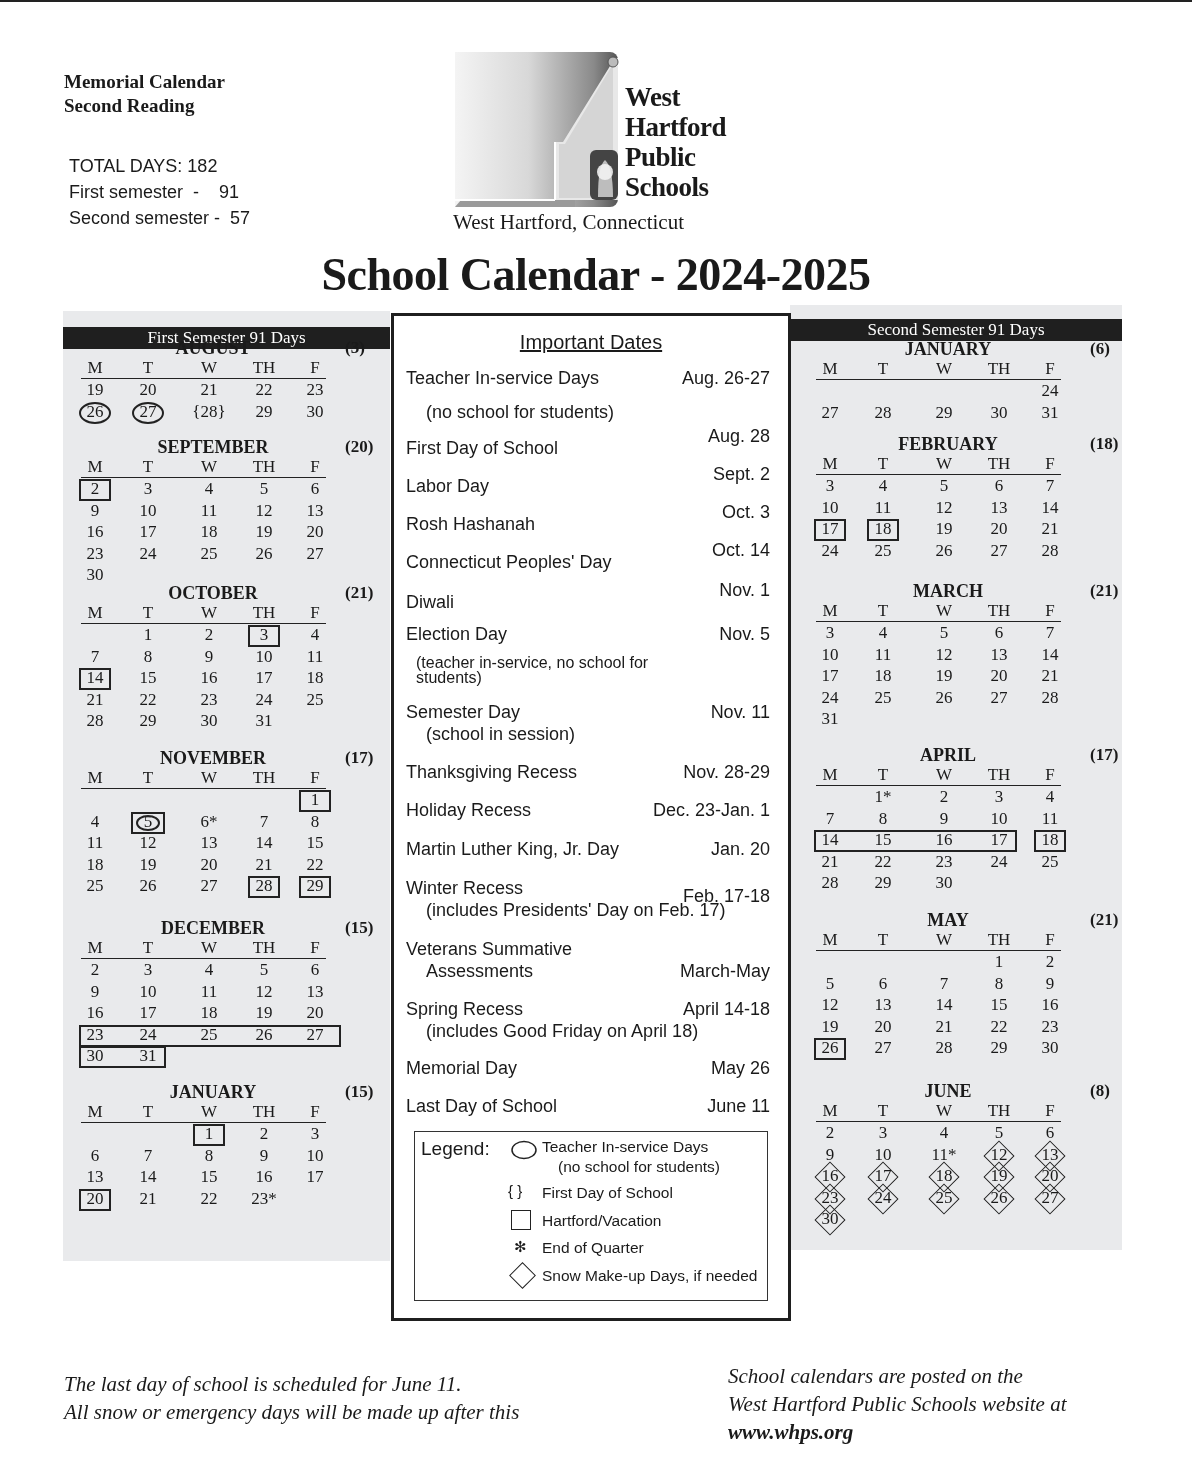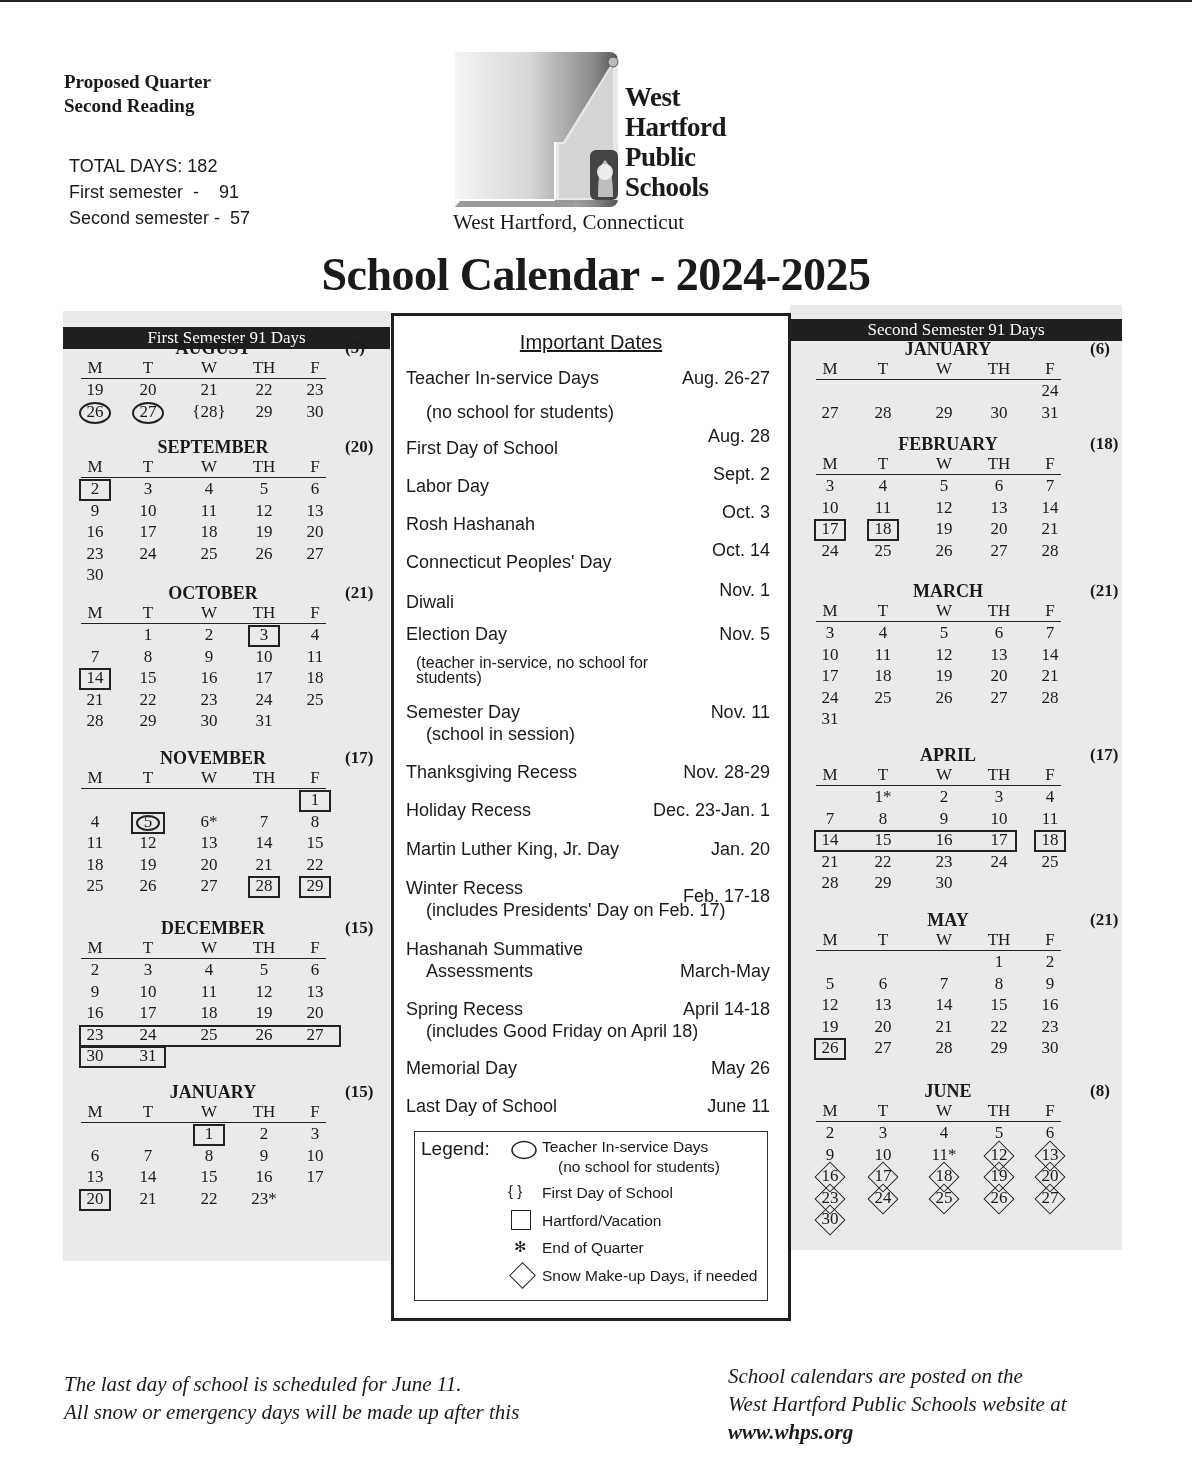--- a/index.html
+++ b/index.html
@@ -52,21 +52,21 @@
   .footer-left { position:absolute; left:64px; top:1370px; font-style:italic; font-size:21px; line-height:28px; }
   .footer-right { position:absolute; left:728px; top:1362px; font-style:italic; font-size:21px; line-height:28px; }
   .footer-right .url { font-weight:bold; }
 </style>
 </head>
 <body>
 
 <div class="topline"></div>
 
 <div class="proposed">
-  <div>Proposed Quarter</div>
+  <div>Memorial Calendar</div>
   <div>Second Reading</div>
 </div>
 <div class="totals">
   <div class="row">TOTAL DAYS: 182</div>
   <div class="row">First semester  -    91</div>
   <div class="row">Second semester -  57</div>
 </div>
 
 <div class="logo">
   <div class="logo-box"></div>
@@ -545,21 +545,21 @@
       <div class="imp-item" style="top: 523px;">
         <div class="lbl">Martin Luther King, Jr. Day</div>
         <div class="dt" style="top: 0px;">Jan. 20</div>
       </div>
       <div class="imp-item" style="top: 562px;">
         <div class="lbl">Winter Recess</div>
         <div class="dt" style="top: 8px;">Feb. 17-18</div>
         <div class="sub" style="top: 22px;">(includes Presidents' Day on Feb. 17)</div>
       </div>
       <div class="imp-item" style="top: 623px;">
-        <div class="lbl">Hashanah Summative</div>
+        <div class="lbl">Veterans Summative</div>
         <div class="dt" style="top: 22px;">March-May</div>
         <div class="sub" style="top: 22px;">Assessments</div>
       </div>
       <div class="imp-item" style="top: 683px;">
         <div class="lbl">Spring Recess</div>
         <div class="dt" style="top: 0px;">April 14-18</div>
         <div class="sub" style="top: 22px;">(includes Good Friday on April 18)</div>
       </div>
       <div class="imp-item" style="top: 742px;">
         <div class="lbl">Memorial Day</div>

